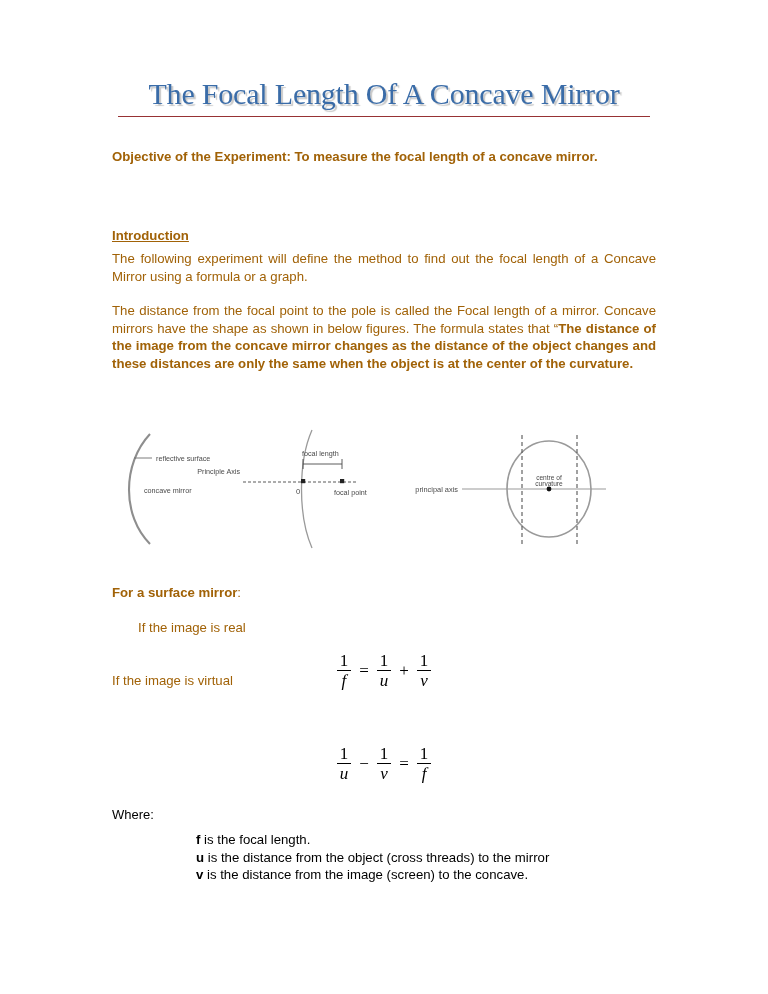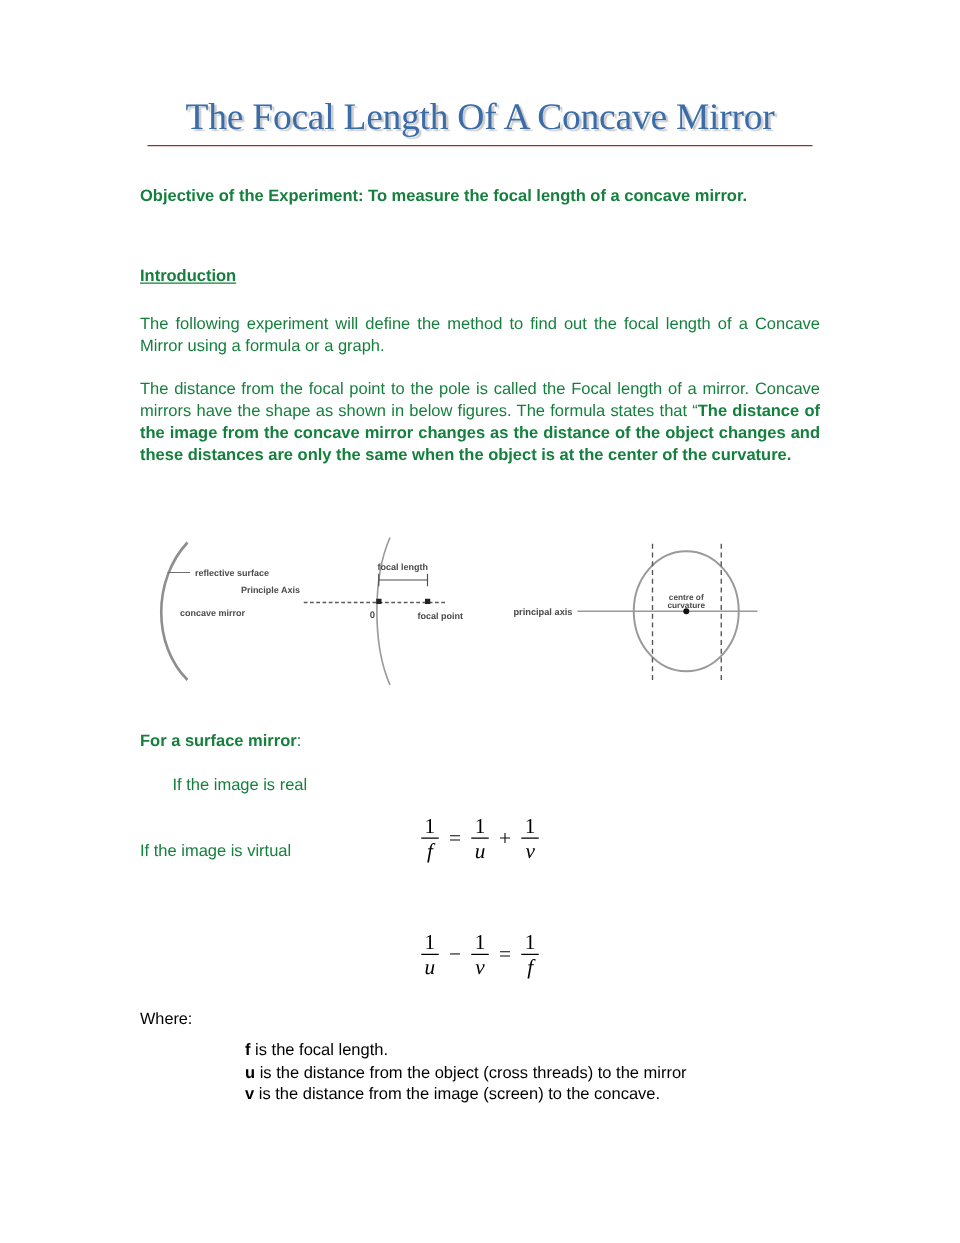--- a/index.html
+++ b/index.html
@@ -47,38 +47,37 @@
     margin: 3px 6px 0 6px;
   }
 
   
   .body-block {
     position: absolute;
     left: 112px;
     width: 544px;
     font-size: 13.2px;
     line-height: 17.5px;
-    color: #15803d;
+    color: #a16207;
   }
   .b-bold { font-weight: bold; }
   .justified { text-align: justify; }
   .u-head {
     font-weight: bold;
     text-decoration: underline;
     font-size: 13.2px;
   }
 
   
   .figures {
     position: absolute;
     left: 112px;
     top: 428px;
     width: 544px;
     height: 122px;
-    font-weight: bold;
   }
   .fig-svg { display: block; }
 
   
   .formula-row {
     position: absolute;
     left: 112px;
     width: 544px;
     text-align: center;
     font-family: "Liberation Serif", serif;
@@ -129,21 +128,21 @@
 
 <div class="page">
 
   <div class="title-wrap">
     <h1 class="doc-title">The Focal Length Of A Concave Mirror</h1>
     <div class="title-rule"></div>
   </div>
 
   <div class="body-block b-bold" style="top:148px;">Objective of the Experiment: To measure the focal length of a concave mirror.</div>
 
-  <div class="body-block" style="top:212px;">
+  <div class="body-block" style="top:227px;">
     <span class="u-head">Introduction</span>
   </div>
 
   <div class="body-block justified" style="top:302px;">
     <span>The distance from the focal point to the pole is called the Focal length of a mirror. Concave mirrors have the shape as shown in below figures. The formula states that “</span><span class="b-bold">The distance of the image from the concave mirror changes as the distance of the object changes and these distances are only the same when the object is at the center of the curvature.</span>
   </div>
 
   <div class="body-block justified" style="top:250px;">The following experiment will define the method to find out the focal length of a Concave Mirror using a formula or a graph.</div>
 
   <div class="figures">

